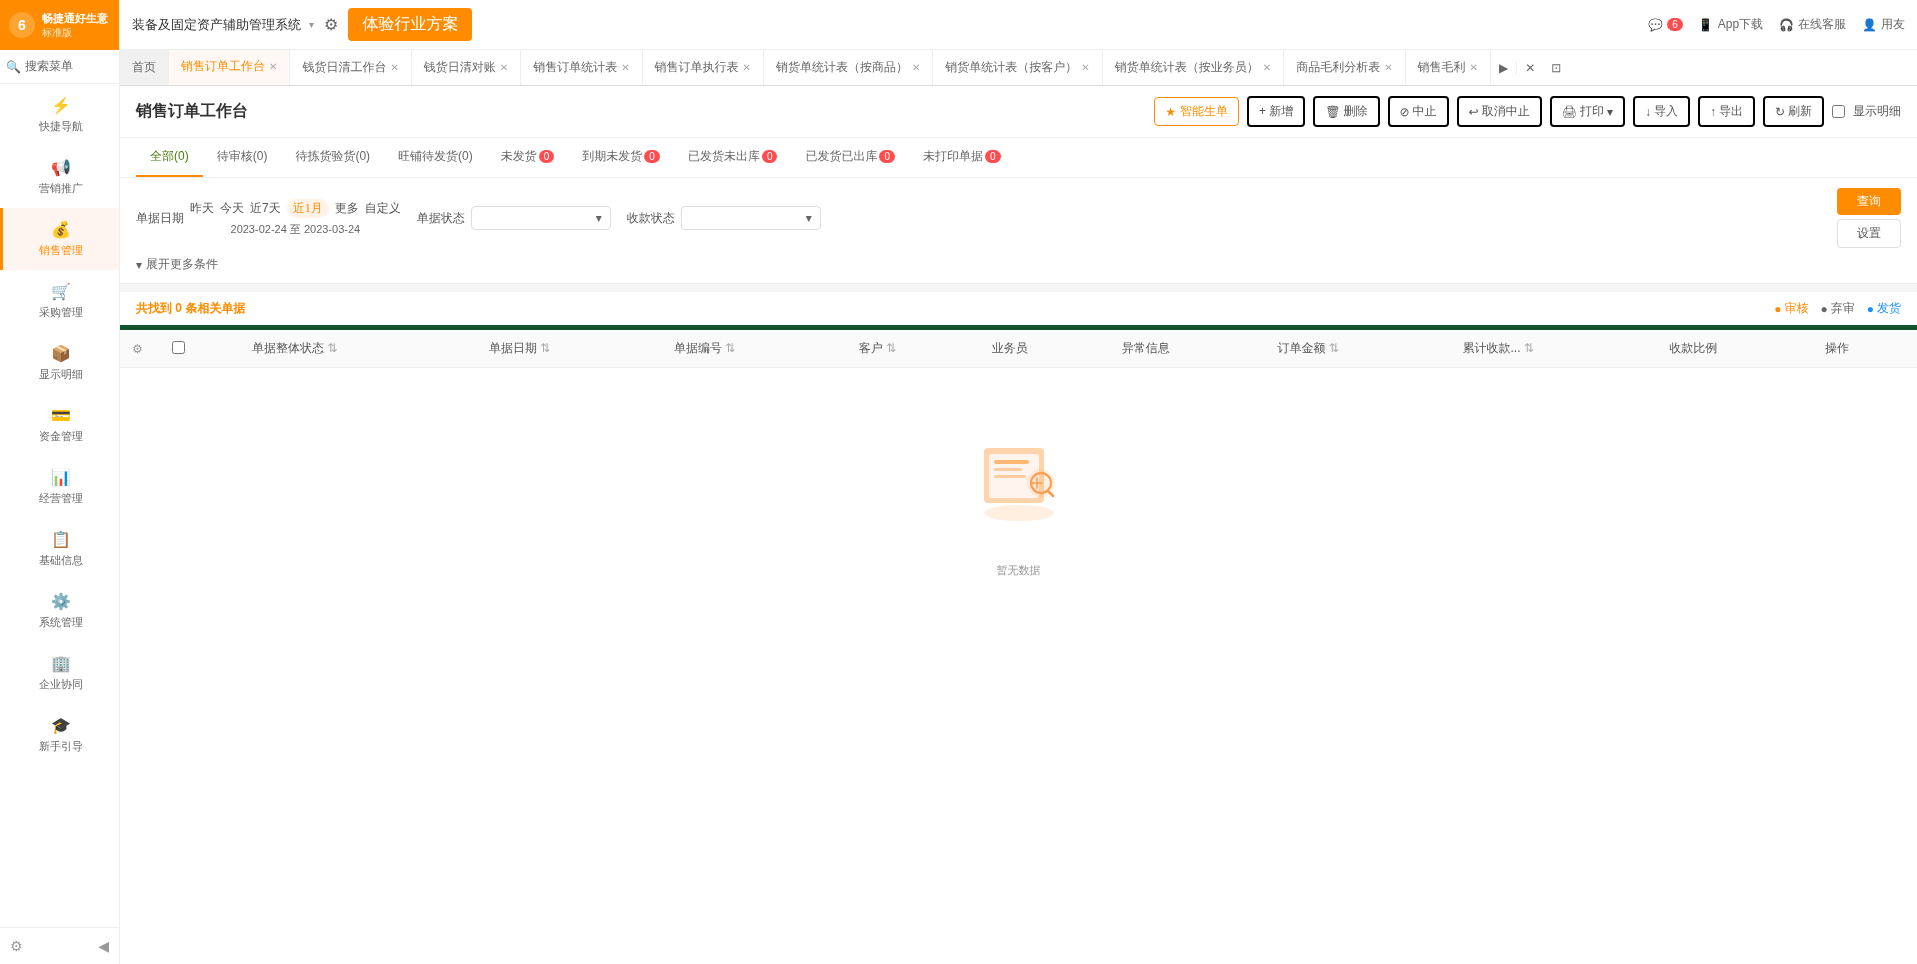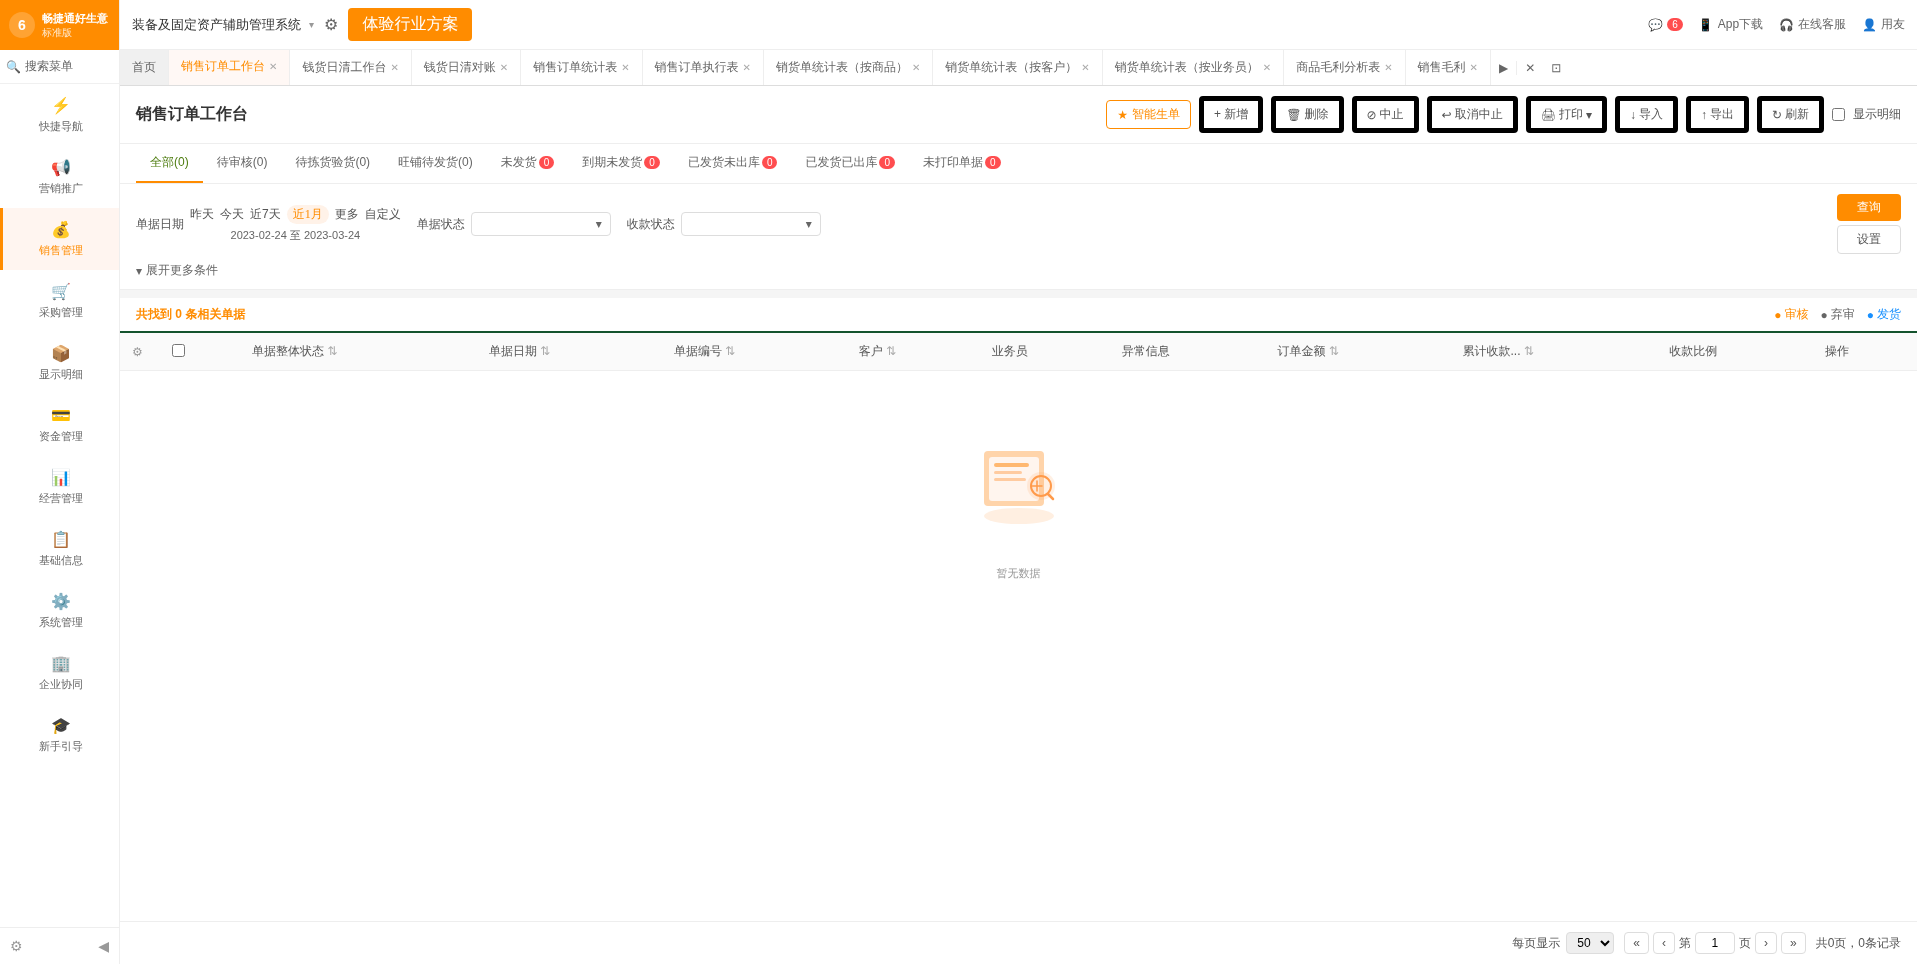--- a/index.html
+++ b/index.html
@@ -39,21 +39,21 @@
     .tab-close-all { padding: 0 8px; cursor: pointer; color: #666; }
 
     
     .content { flex: 1; overflow: auto; background: #f5f5f5; display: flex; flex-direction: column; }
 
     
     .page-header { background: #fff; padding: 10px 16px; display: flex; align-items: center; justify-content: space-between; border-bottom: 1px solid #eee; }
     .page-title { font-size: 16px; font-weight: bold; color: #333; }
     .page-actions { display: flex; align-items: center; gap: 8px; }
     .btn-smart { background: #fff; border: 1px solid #ff8c00; color: #ff8c00; padding: 5px 10px; border-radius: 4px; cursor: pointer; font-size: 12px; display: flex; align-items: center; gap: 4px; }
-    .btn-action { background: #fff; border: 5px solid #000000; color: #555; padding: 5px 10px; border-radius: 4px; cursor: pointer; font-size: 12px; display: flex; align-items: center; gap: 3px; }
+    .btn-action { background: #fff; border: 2px solid #000000; color: #555; padding: 5px 10px; border-radius: 4px; cursor: pointer; font-size: 12px; display: flex; align-items: center; gap: 3px; }
     .checkbox-label { display: flex; align-items: center; gap: 8px; cursor: pointer; color: #555; }
 
     
     .filter-tabs { background: #fff; padding: 0 16px; display: flex; align-items: center; gap: 0; border-bottom: 1px solid #eee; }
     .filter-tab { padding: 10px 14px; cursor: pointer; color: #666; font-size: 12px; border-bottom: 2px solid transparent; white-space: nowrap; }
     .filter-tab.active { color: #4d7c0f; border-bottom-color: #ff8c00; }
     .filter-tab .badge-red { background: #ff4d4f; color: #fff; border-radius: 10px; padding: 1px 5px; font-size: 10px; margin-left: 2px; }
 
     
     .search-area { background: #fff; padding: 10px 16px; border-bottom: 1px solid #eee; }
@@ -65,21 +65,21 @@
     .date-opt { cursor: pointer; color: #555; }
     .date-opt.active { color: #ff8c00; background: #fff2e8; padding: 1px 6px; border-radius: 10px; font-family: Liberation Serif, serif; }
     .date-range { color: #666; font-size: 11px; }
     .select-field { border: 1px solid #ddd; border-radius: 4px; padding: 4px 8px; font-size: 12px; min-width: 140px; color: #666; background: #fff; cursor: pointer; display: flex; align-items: center; justify-content: space-between; gap: 4px; }
     .expand-btn { cursor: pointer; color: #666; font-size: 12px; display: flex; align-items: center; gap: 4px; }
     .btn-query { background: #ff8c00; color: #fff; border: none; padding: 5px 20px; border-radius: 4px; cursor: pointer; font-size: 12px; }
     .btn-set { background: #fff; border: 1px solid #ddd; color: #555; padding: 5px 14px; border-radius: 4px; cursor: pointer; font-size: 12px; }
 
     
     .table-area { background: #fff; margin: 8px 0 0 0; flex: 1; }
-    .table-header { padding: 8px 16px; display: flex; align-items: center; justify-content: space-between; border-bottom: 2px solid #14532d; }
+    .table-header { padding: 8px 16px; display: flex; align-items: center; justify-content: space-between; border-bottom: 5px solid #14532d; }
     .table-count { font-size: 12px; color: #555; }
     .table-count span { color: #ff8c00; font-weight: bold; }
     .table-right-actions { display: flex; gap: 12px; }
     .tbl-action { font-size: 12px; cursor: pointer; display: flex; align-items: center; gap: 3px; }
     .tbl-action.audit { color: #ff8c00; }
     .tbl-action.revoke { color: #666; }
     .tbl-action.ship { color: #1890ff; }
 
     table { width: 100%; border-collapse: collapse; font-size: 12px; }
     thead { background: #fafafa; }
@@ -465,32 +465,14 @@
             <circle cx="82" cy="55" r="10" fill="none" stroke="#ff9a4a" stroke-width="2"></circle>
             <line x1="89" y1="63" x2="94" y2="68" stroke="#ff9a4a" stroke-width="2.5" stroke-linecap="round"></line>
             <line x1="78" y1="50" x2="78" y2="60" stroke="#ff9a4a" stroke-width="1.5" stroke-linecap="round"></line>
             <line x1="73" y1="55" x2="83" y2="55" stroke="#ff9a4a" stroke-width="1.5" stroke-linecap="round"></line>
           </svg>
         </div>
         <div class="empty-text">暂无数据</div>
       </div>
     </div>
 
-    <div class="pagination-bar">
-      <div class="pagination-size">
-        <span>每页显示</span>
-        <select class="page-size-select">
-          <option>50</option>
-        </select>
-      </div>
-      <div class="pagination-nav">
-        <button class="page-btn">«</button>
-        <button class="page-btn">‹</button>
-        <span style="font-size:12px;color:#555;">第</span>
-        <input type="text" class="page-input" value="1" style="">
-        <span style="font-size:12px;color:#555;">页</span>
-        <button class="page-btn">›</button>
-        <button class="page-btn">»</button>
-      </div>
-      <div class="pagination-info">共0页，0条记录</div>
-    </div>
   </div>
 </div>
 
 </body></html>

